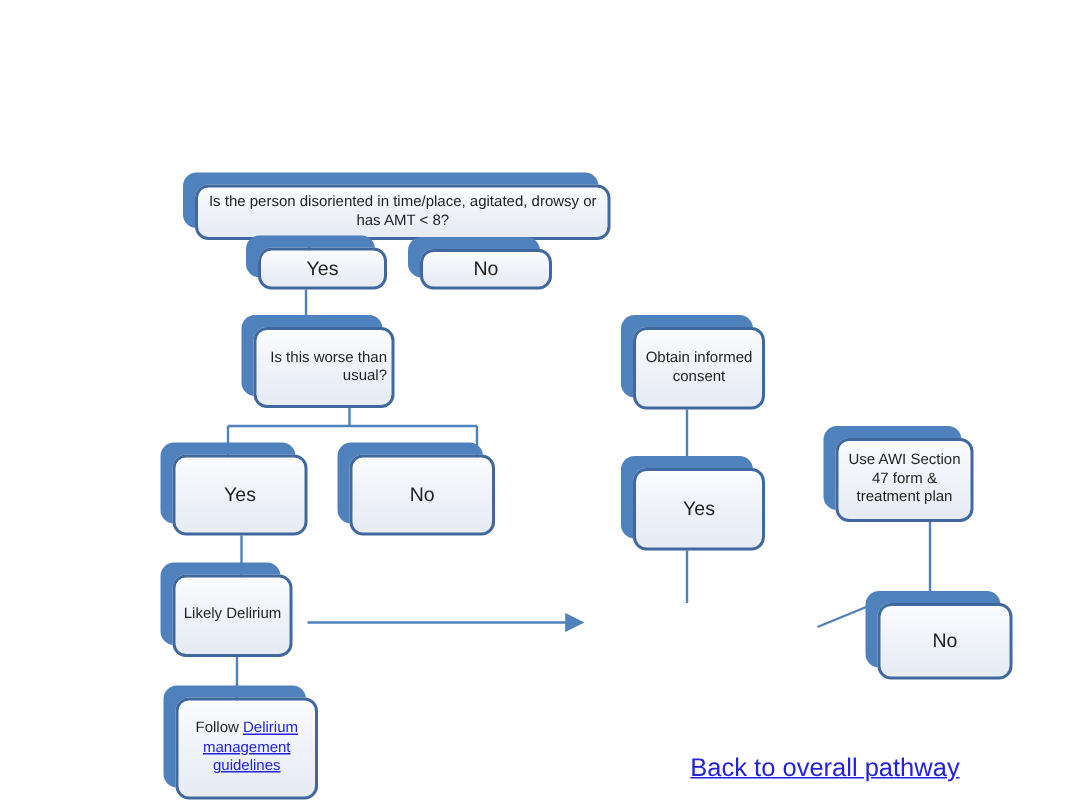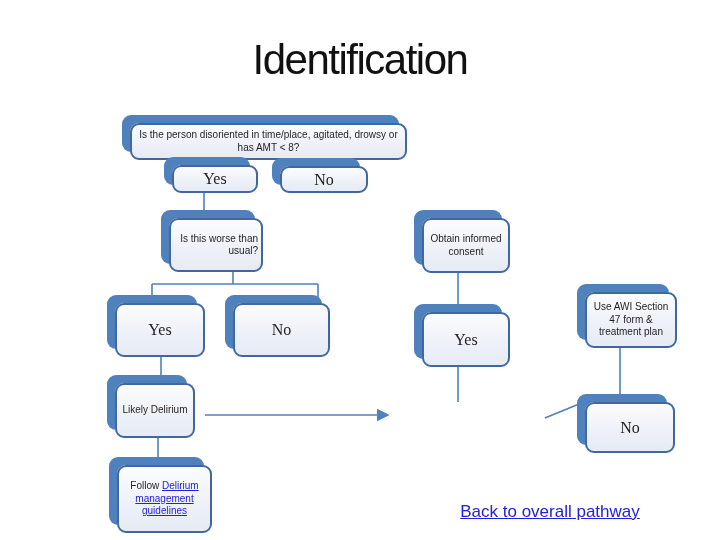--- a/index.html
+++ b/index.html
@@ -13,49 +13,48 @@
   }
   #connectors{position:absolute;left:0;top:0;z-index:1;}
   .node{
     position:absolute;z-index:2;box-sizing:border-box;
     border:2px solid #40689f;border-radius:9px;
     background:linear-gradient(180deg,#fbfcfe 0%,#eef1f8 55%,#e6ebf4 100%);
     box-shadow:-8px -8px 0 0 #4f81bd;
     display:flex;align-items:center;justify-content:center;text-align:center;
     font-size:10px;line-height:1.25;color:#1f1f1f;padding:1px 3px;
   }
-  .node.small{font-size:16px;font-family:Liberation Serif, serif;}
+  .node.small{font-size:13px;}
   
   #n-q1      {left:130px;top:101px;width:277px;height:37px;margin-top:22px;}
   #n-yes1    {left:172px;top:165px;width:86px; height:28px;}
   #n-no1     {left:280px;top:166px;width:88px; height:27px;}
   #n-worse   {left:169px;top:218px;width:94px; height:54px;text-align:right;}
   #n-yes2    {left:115px;top:303px;width:90px; height:54px;}
   #n-no2     {left:233px;top:303px;width:97px; height:54px;}
   #n-likely  {left:115px;top:383px;width:80px; height:55px;}
   #n-follow  {left:117px;top:465px;width:95px; height:68px;}
   #n-consent {left:422px;top:218px;width:88px; height:55px;}
   #n-yes3    {left:422px;top:312px;width:88px; height:55px;}
   #n-capacity{left:393px;top:400px;width:150px;height:55px;}
   #n-no3     {left:585px;top:402px;width:90px; height:51px;}
-  #n-awi     {left:585px;top:292px;width:92px; height:56px;}
+  #n-awi     {left:557px;top:292px;width:92px; height:56px;}
   a.diagram-link, .back-link{
     color:#2222dd;text-decoration:underline;cursor:pointer;
   }
   .back-link{
     position:absolute;left:430px;top:502px;width:240px;text-align:center;
     font-size:17px;z-index:2;
   }
 </style>
 </head>
 <body>
 
 <div id="slide">
 
-  <div class="title">Identification</div>
 
   <svg id="connectors" width="720" height="540" viewBox="0 0 720 540">
     <defs>
       <marker id="arrow" markerWidth="9" markerHeight="8" refX="7" refY="4" orient="auto">
         <path d="M0,0 L8,4 L0,8 z" fill="#4f81bd"></path>
       </marker>
     </defs>
     <g stroke="#4f81bd" stroke-width="1.6" fill="none">
 
       <path d="M265,138 L265,143 M206,143 L314,143 M206,143 L206,167 M314,143 L314,168"></path>

